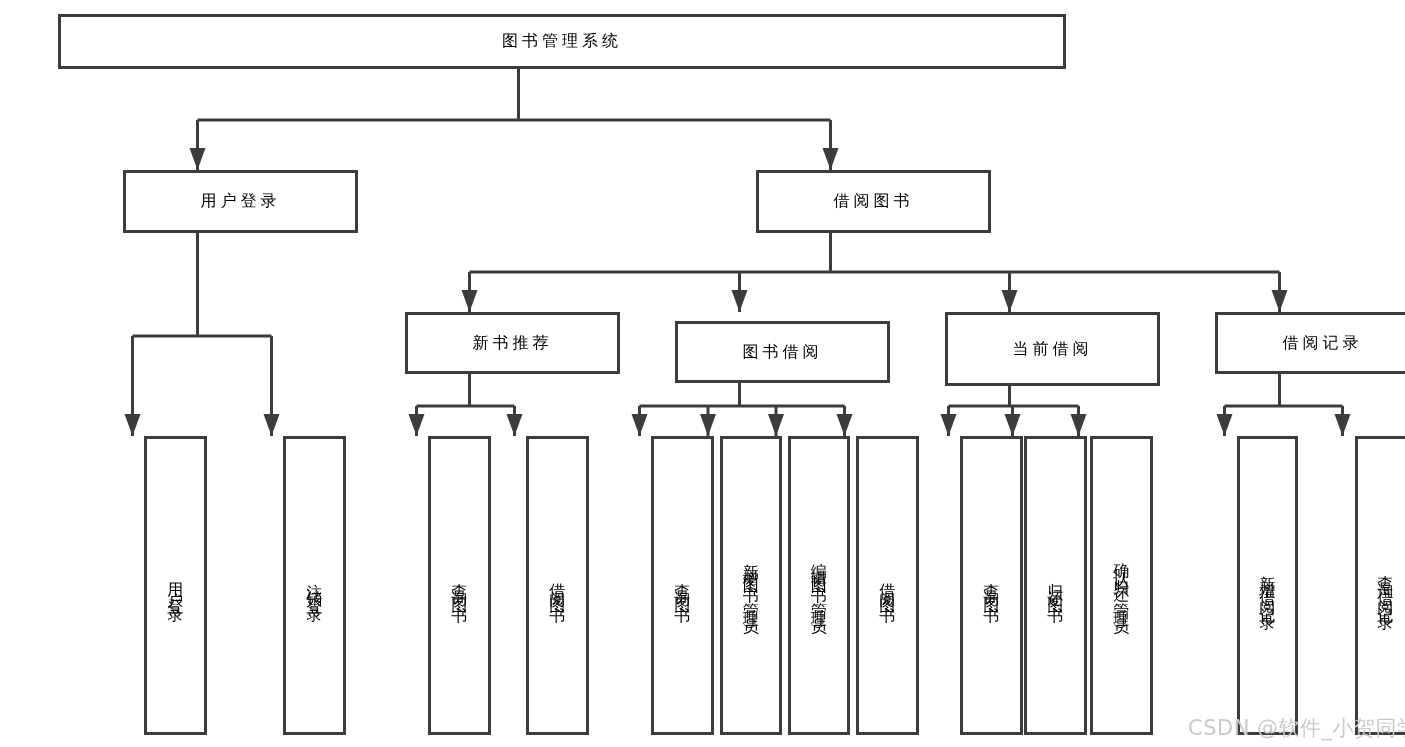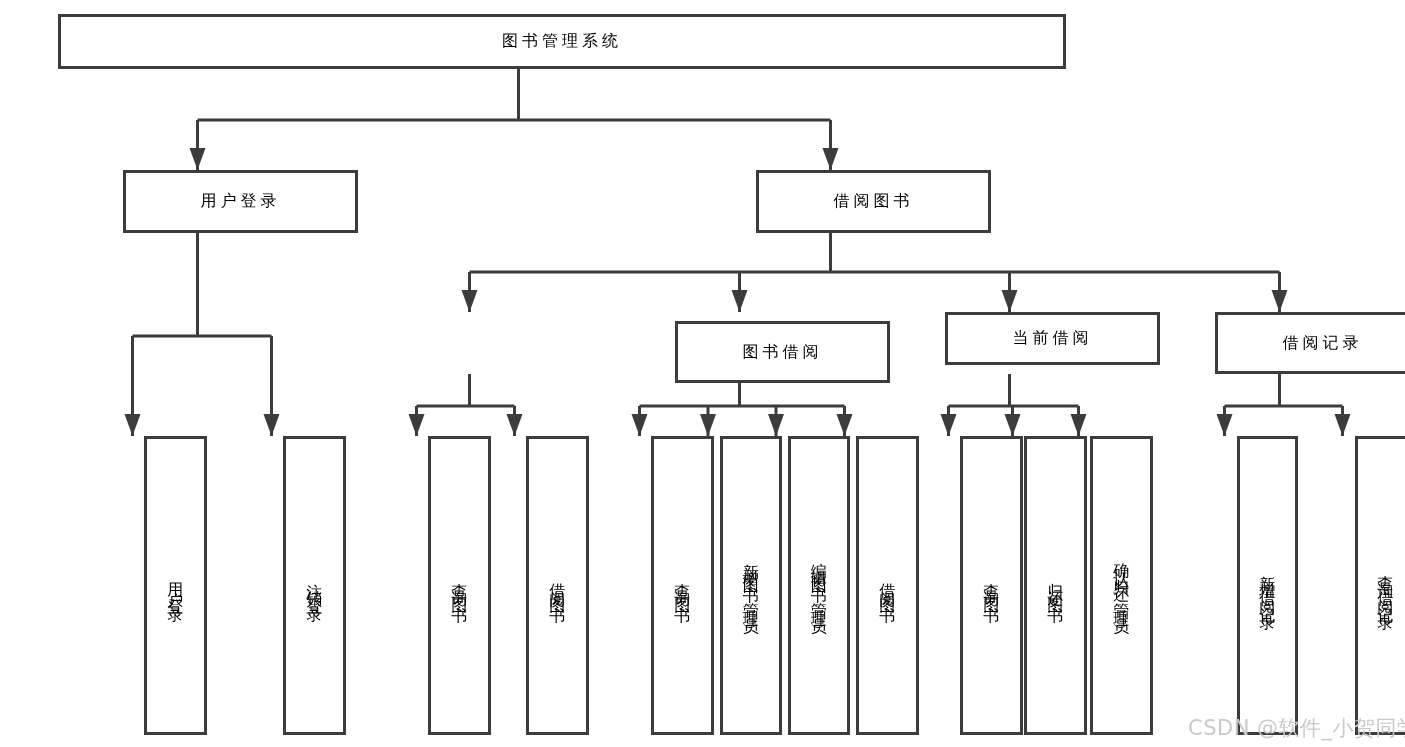--- a/index.html
+++ b/index.html
@@ -97,24 +97,27 @@
     <span>图书管理系统</span>
   </div>
 
   <div class="box h" style="left:80px;top:170px;width:235px;height:63px">
     <span>用户登录</span>
   </div>
   <div class="box h" style="left:713px;top:170px;width:235px;height:63px">
     <span>借阅图书</span>
   </div>
 
+  <div class="box h" style="left:362px;top:312px;width:215px;height:62px">
+    <span>新书推荐</span>
+  </div>
   <div class="box h" style="left:632px;top:321px;width:215px;height:62px">
     <span>图书借阅</span>
   </div>
-  <div class="box h" style="left:902px;top:312px;width:215px;height:53px">
+  <div class="box h" style="left:902px;top:312px;width:215px;height:74px">
     <span>当前借阅</span>
   </div>
   <div class="box h" style="left:1172px;top:312px;width:215px;height:62px">
     <span>借阅记录</span>
   </div>
 
   <div class="box v" style="left:101px;top:436px;width:63px;height:299px">
     <span>用户登录</span>
   </div>
   <div class="box v" style="left:240px;top:436px;width:63px;height:299px">

